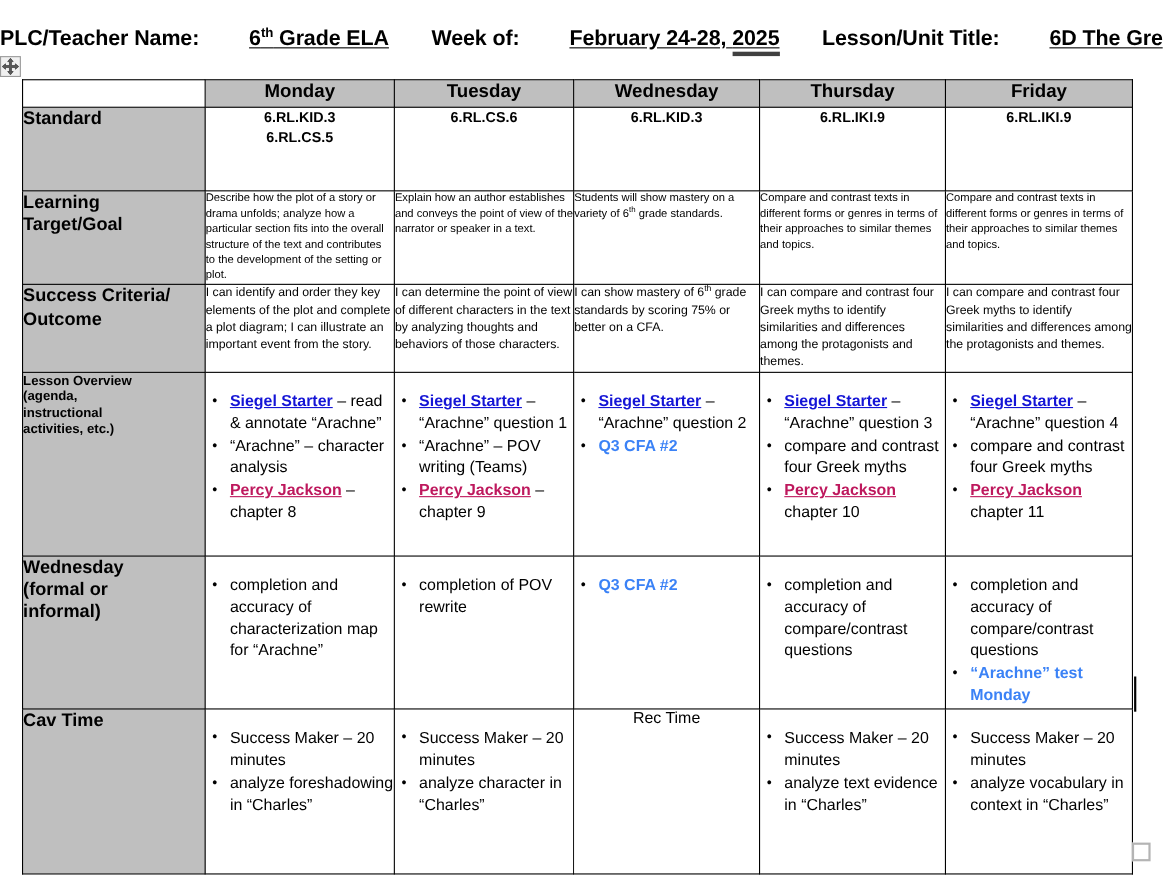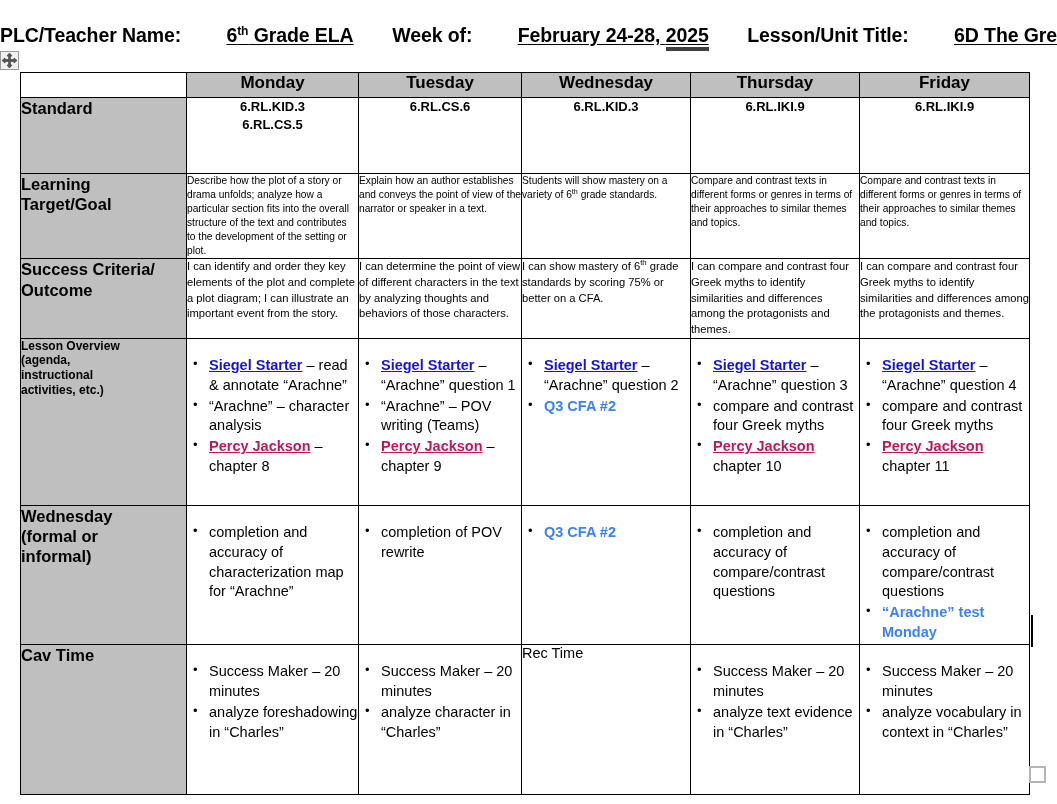--- a/index.html
+++ b/index.html
@@ -183,21 +183,21 @@
     text-decoration: underline;
   }
   .red-bold {
     color: #3b82f6;
     font-weight: bold;
   }
   td.cellflex { position: relative; }
   .vcenter-wrap {
     display: flex;
     align-items: center;
-    justify-content: flex-start;
+    justify-content: center;
     height: 100%;
     width: 100%;
   }
 </style>
 </head>
 <body>
 
 <div id="doc-header">
   <span class="seg"><span>PLC/Teacher Name:</span> <span class="val"><span>6</span><sup>th</sup><span> Grade ELA</span></span></span>
   <span class="gap"></span>

